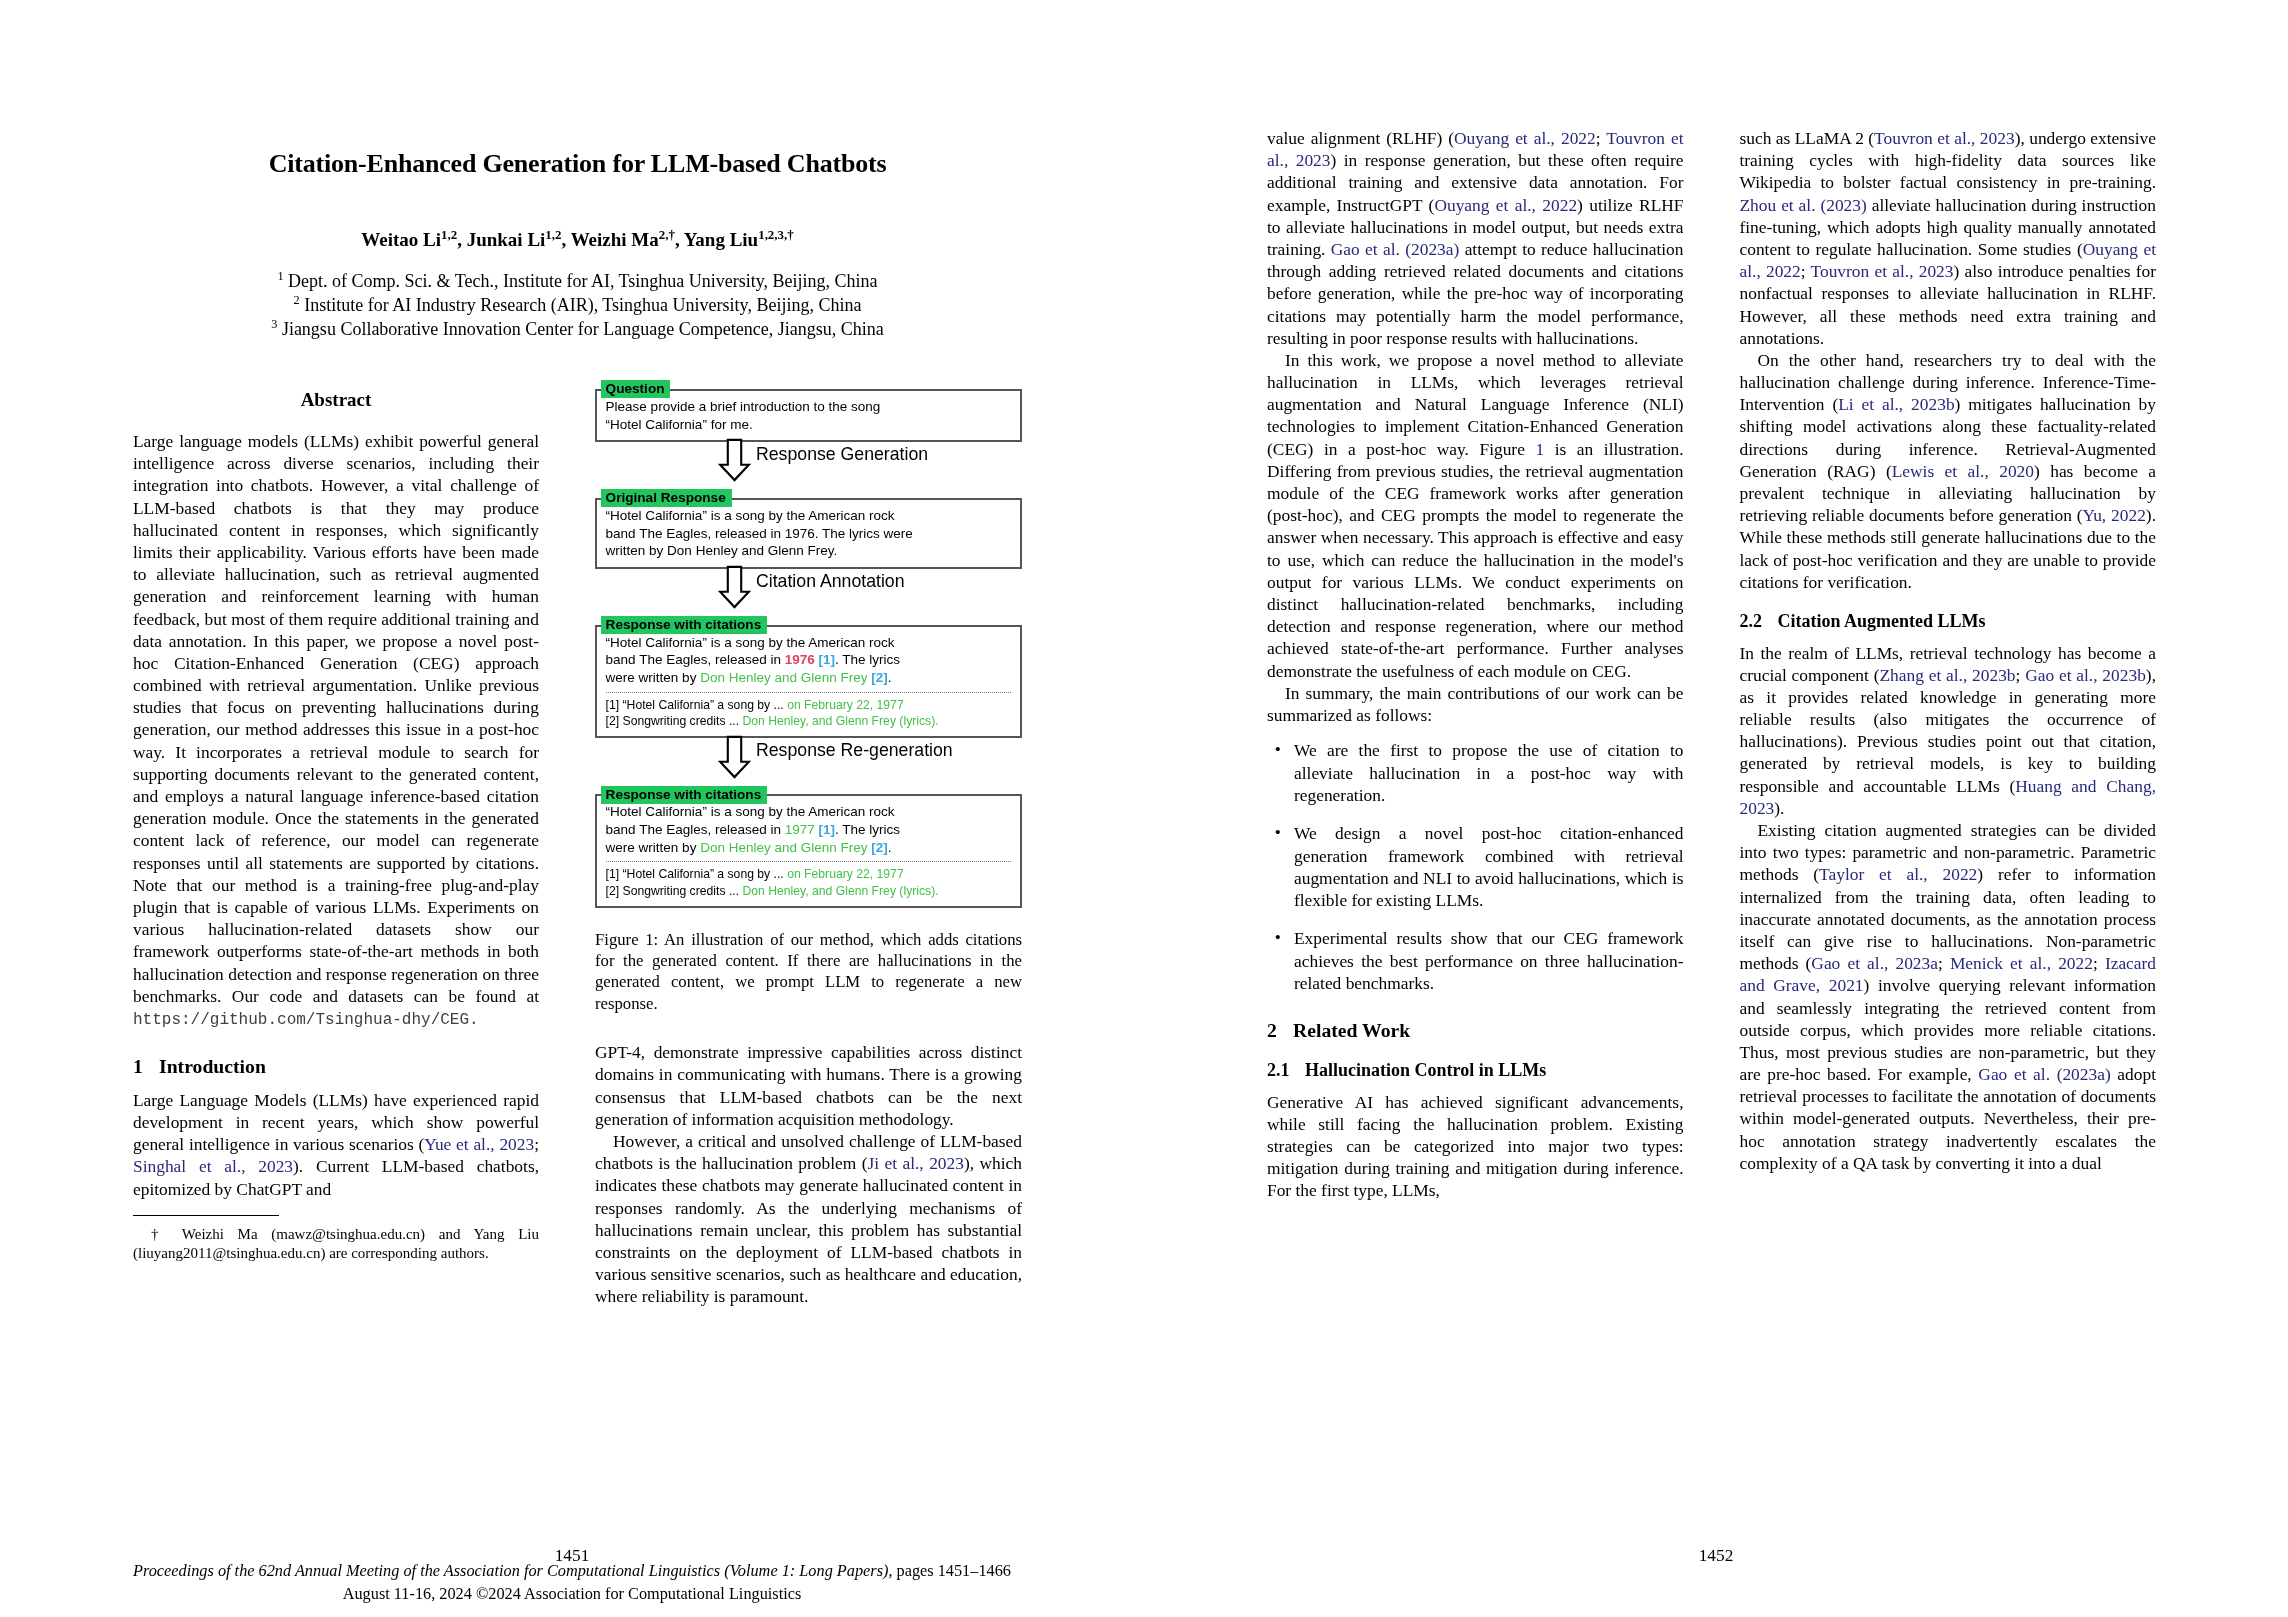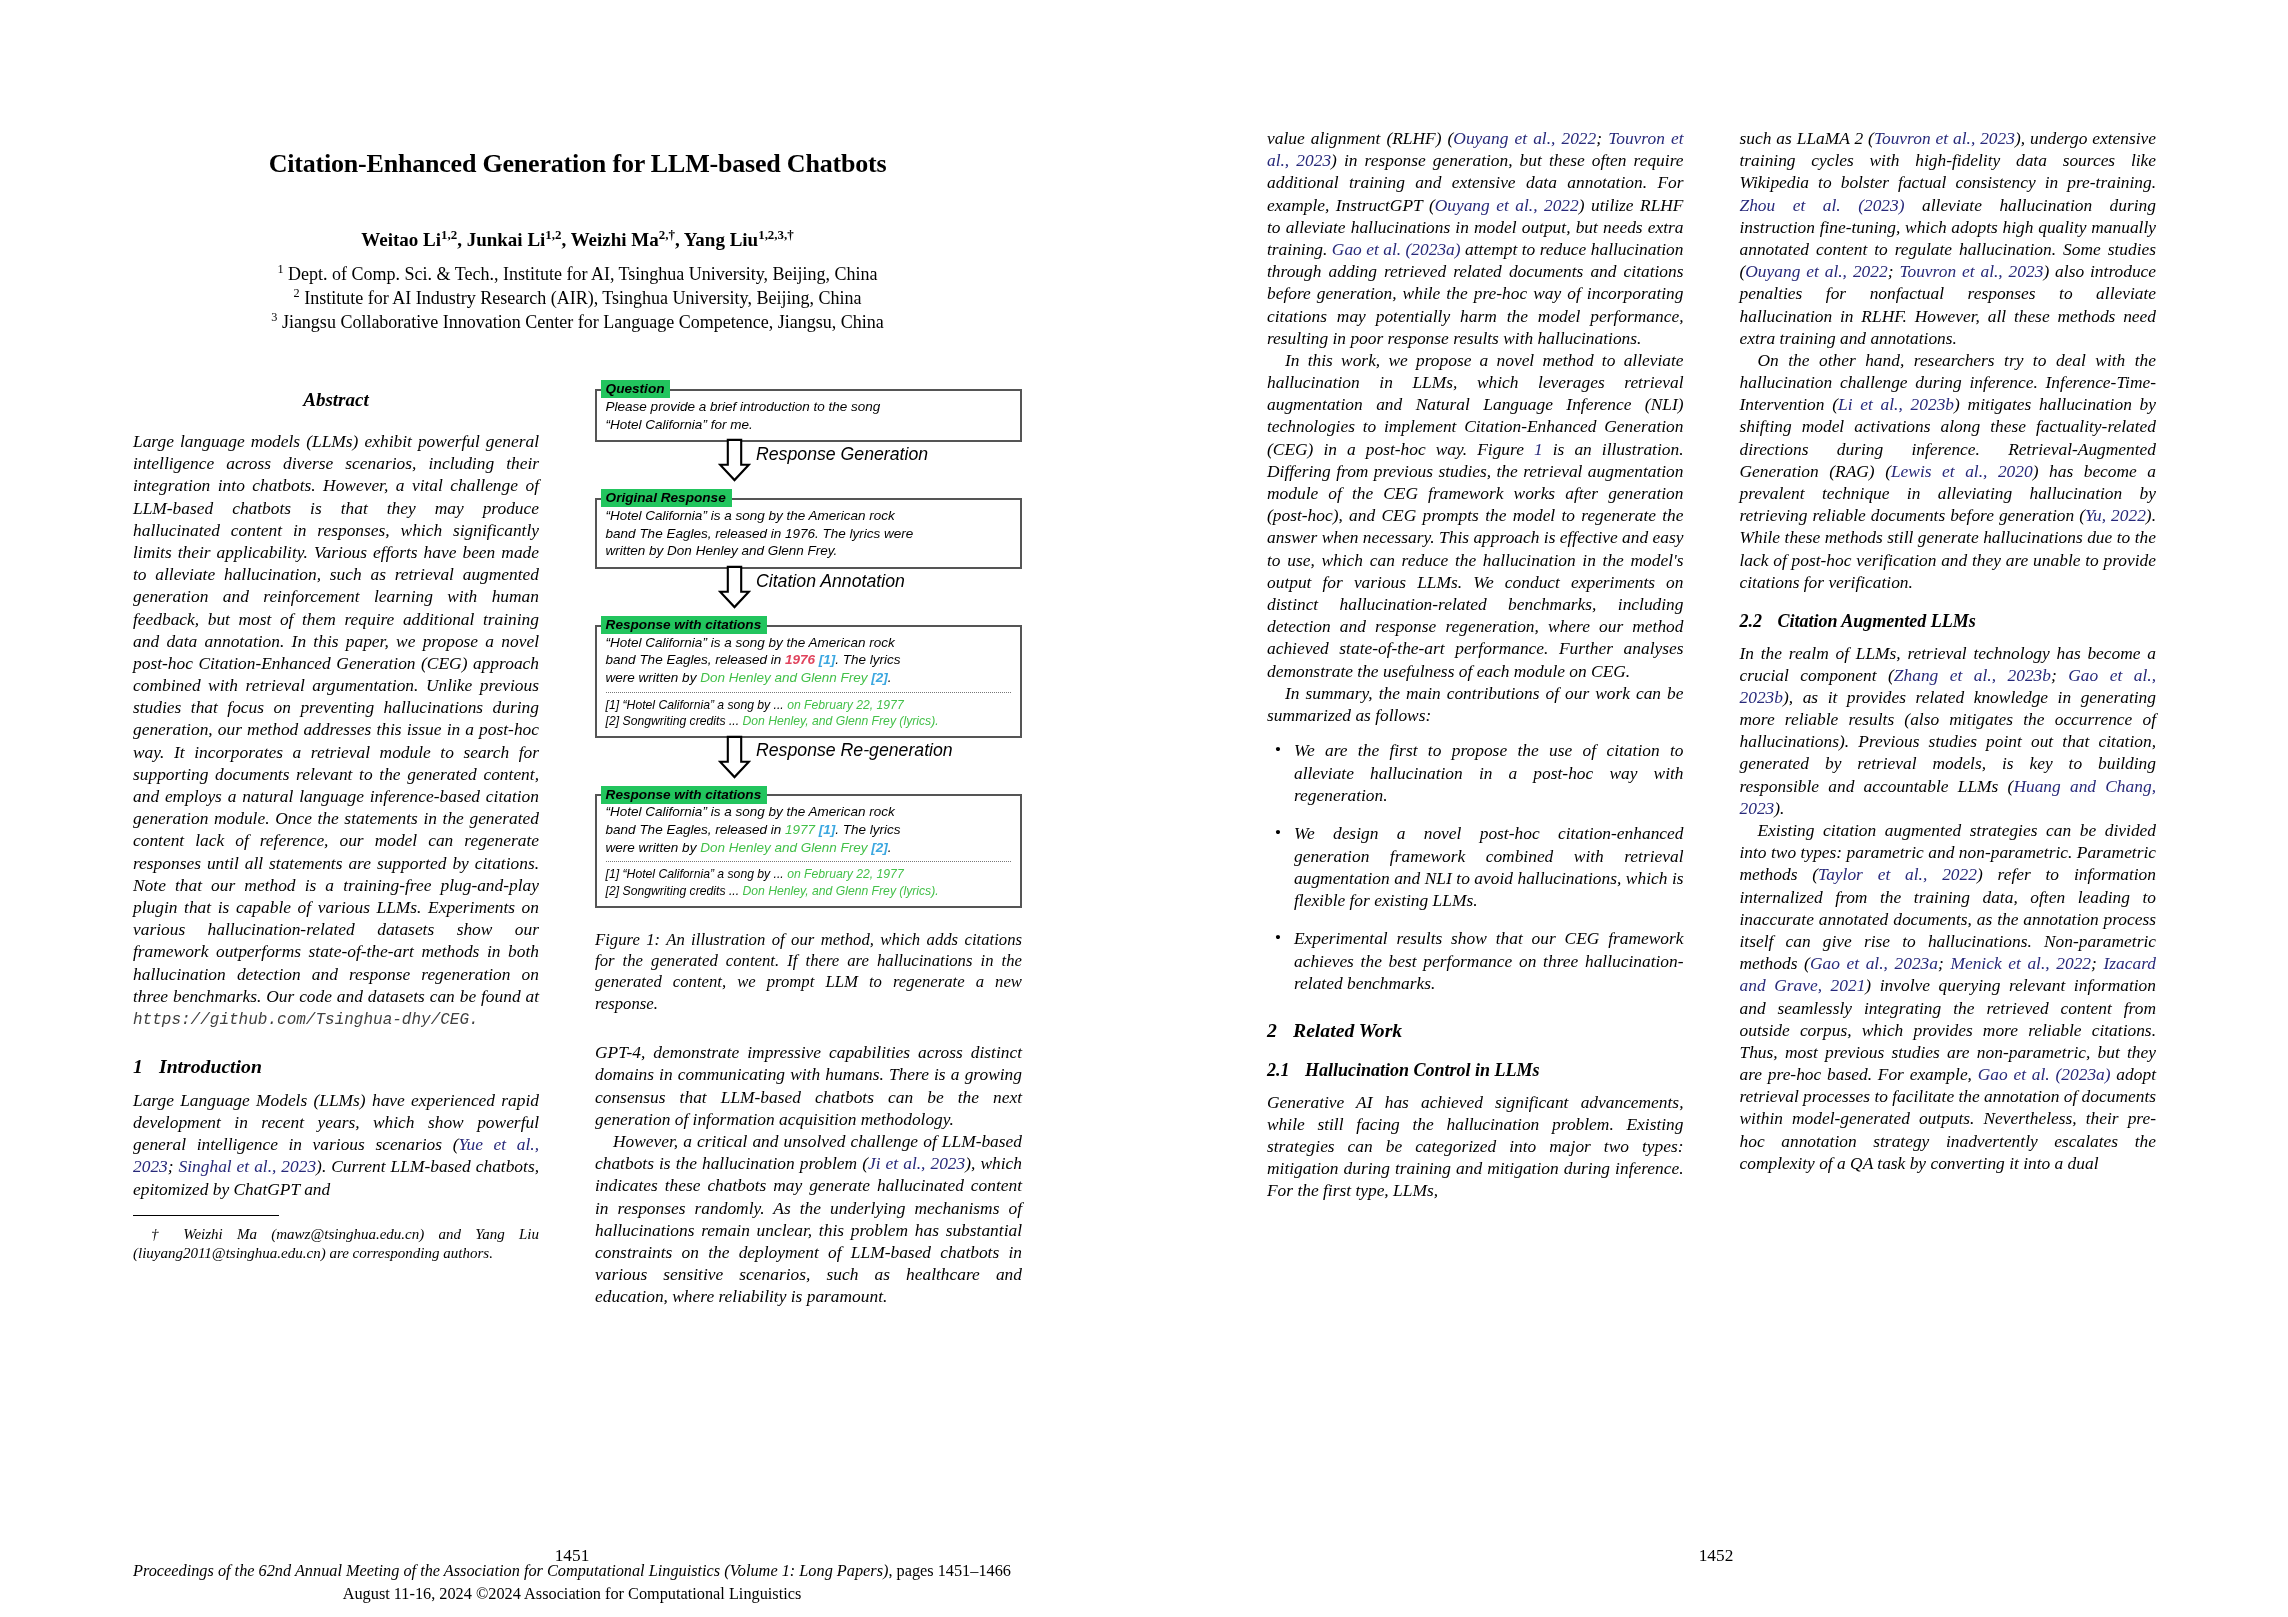--- a/index.html
+++ b/index.html
@@ -42,32 +42,31 @@
   }
   .authors {
     text-align: center;
     font-size: 19px;
     font-weight: bold;
     margin-top: 50px;
   }
   .affil {
     text-align: center;
     font-size: 18px;
-    margin-top: 12px;
+    margin-top: 19px;
     line-height: 1.33;
   }
   sup { font-size: 0.68em; vertical-align: super; line-height: 0; }
   .two-col {
     position: absolute;
     top: 389px;
     left: 133px;
     width: 889px;
     display: flex;
     gap: 56px;
-    font-style: italic;
   }
   .col { width: 427px; }
   .abs-head {
     text-align: center;
     font-size: 19px;
     font-weight: bold;
     margin-bottom: 19px;
   }
   p.just {
     margin: 0;

